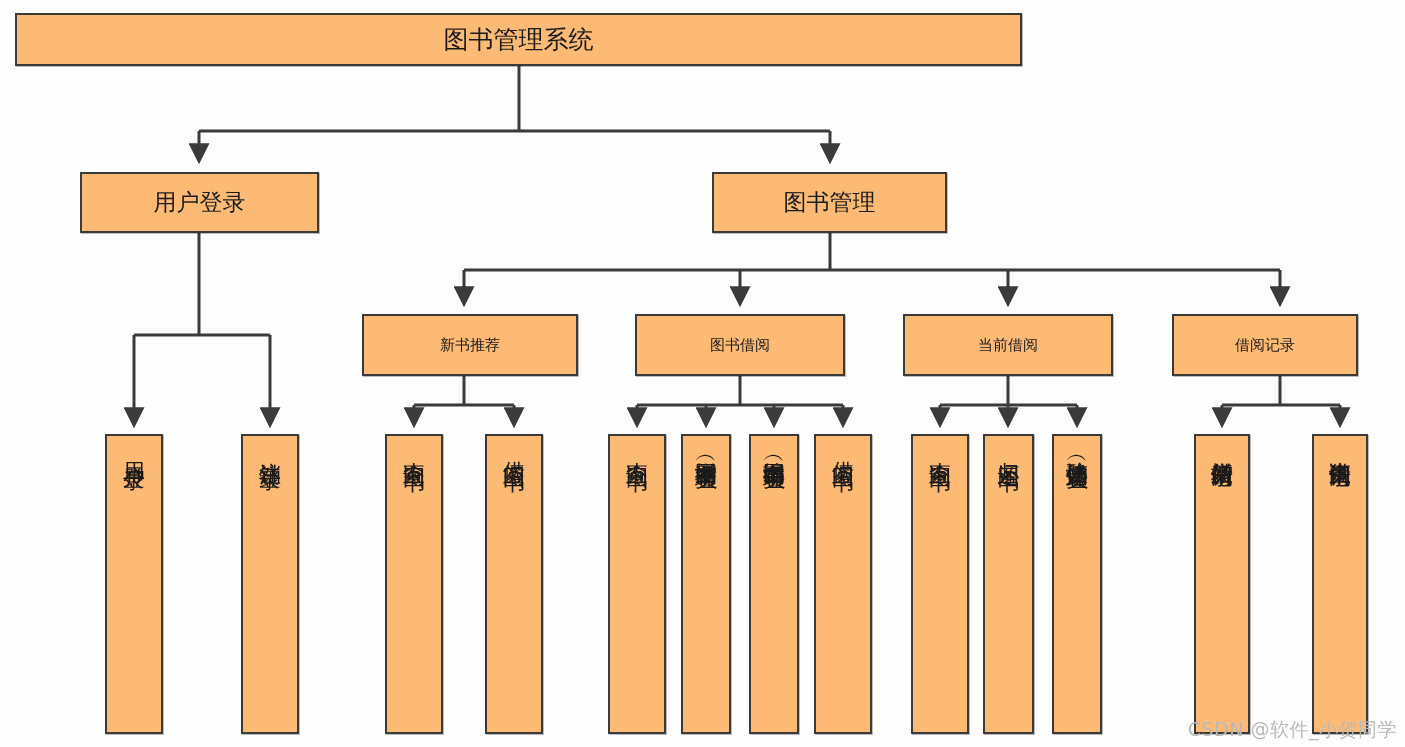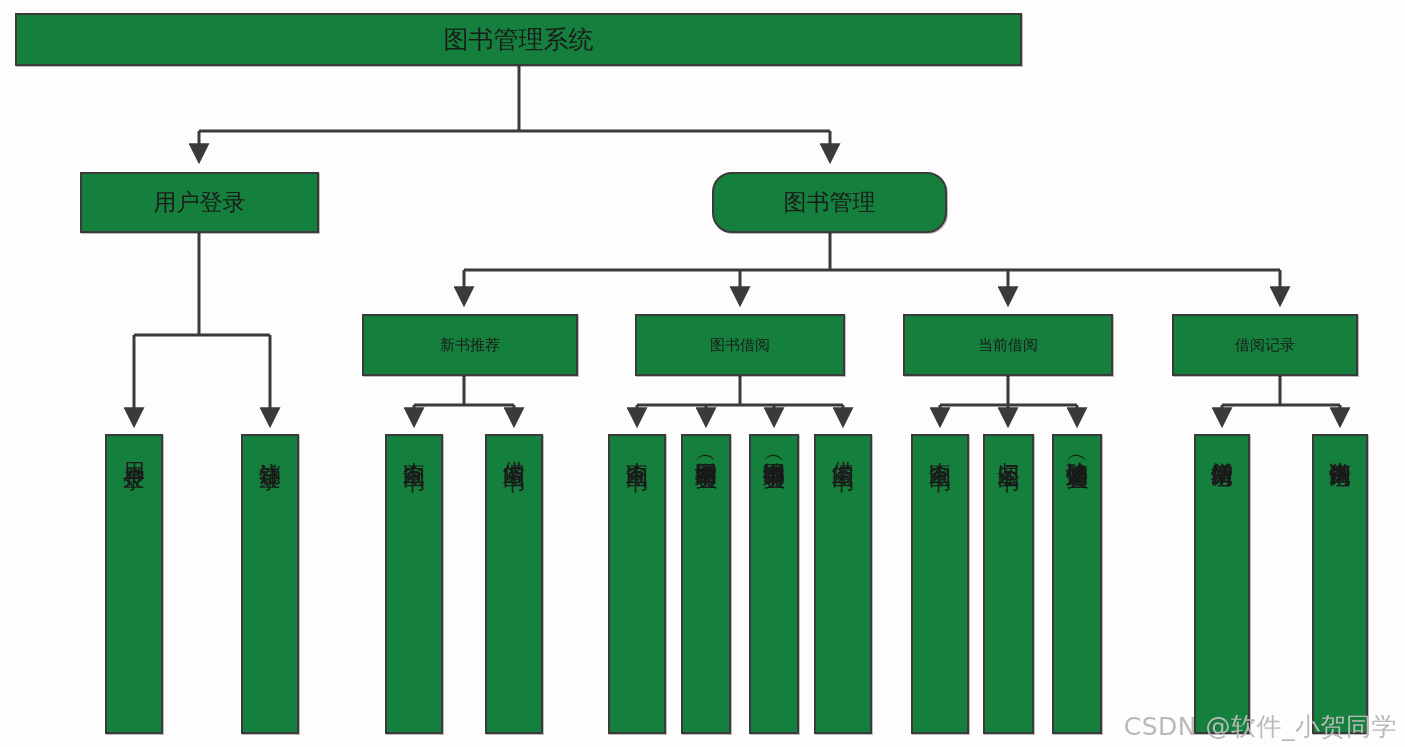--- a/index.html
+++ b/index.html
@@ -20,21 +20,21 @@
     left: 0;
     top: 0;
     width: 1405px;
     height: 747px;
     pointer-events: none;
   }
   .node {
     position: absolute;
     box-sizing: border-box;
     border: 2px solid #3a3a3a;
-    background: #15803d;
+    background: #fdba74;
     display: flex;
     align-items: center;
     justify-content: center;
     color: #1a1a1a;
     box-shadow: 1px 1px 0 rgba(0,0,0,0.25);
   }
   .node.root {
     font-size: 25px;
   }
   .node.lvl1 {
@@ -56,21 +56,21 @@
     line-height: 1;
     white-space: nowrap;
   }
   .leaf.tall .vtext {
     letter-spacing: 1px;
   }
   .watermark {
     position: absolute;
     right: 8px;
     bottom: 4px;
-    font-size: 25px;
+    font-size: 19px;
     color: #b9b9b9;
     letter-spacing: 0.5px;
     user-select: none;
   }
 </style>
 </head>
 <body>
 
 <div id="canvas">
 
@@ -124,21 +124,21 @@
     </g>
   </svg>
 
   <div class="node root" style="left:15px; top:13px; width:1007px; height:53px;">
     <span>图书管理系统</span>
   </div>
 
   <div class="node lvl1" style="left:80px; top:172px; width:239px; height:61px;">
     <span>用户登录</span>
   </div>
-  <div class="node lvl1" style="left:712px; top:172px; width:235px; height:61px;border-radius:20px;">
+  <div class="node lvl1" style="left:712px; top:172px; width:235px; height:61px;">
     <span>图书管理</span>
   </div>
 
   <div class="node lvl2" style="left:362px; top:314px; width:216px; height:62px;">
     <span>新书推荐</span>
   </div>
   <div class="node lvl2" style="left:903px; top:314px; width:210px; height:62px;">
     <span>当前借阅</span>
   </div>
   <div class="node lvl2" style="left:635px; top:314px; width:210px; height:62px;">

